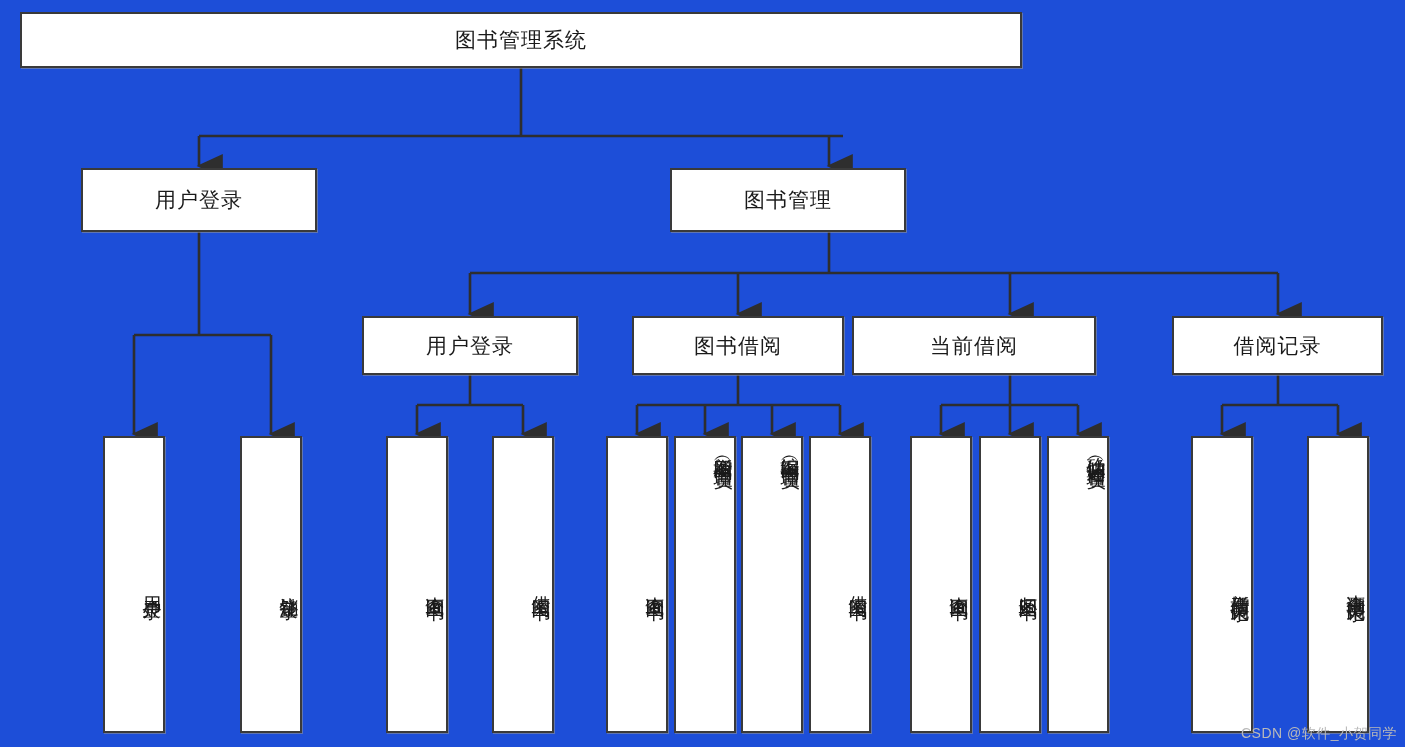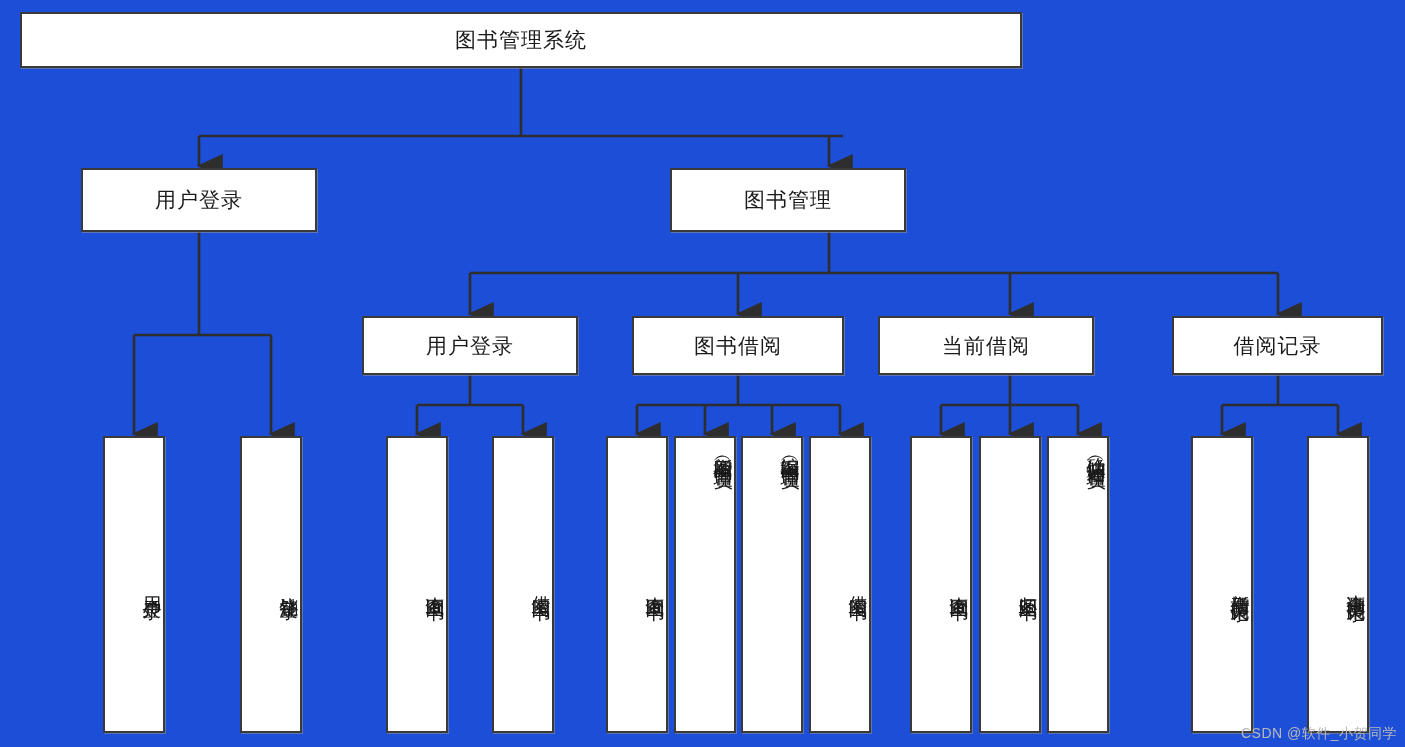--- a/index.html
+++ b/index.html
@@ -134,21 +134,21 @@
   <div class="node h-node" style="left:670px; top:168px; width:236px; height:64px;">
     <span>图书管理</span>
   </div>
 
   <div class="node h-node" style="left:362px; top:316px; width:216px; height:59px;">
     <span>用户登录</span>
   </div>
   <div class="node h-node" style="left:632px; top:316px; width:212px; height:59px;">
     <span>图书借阅</span>
   </div>
-  <div class="node h-node" style="left:878px; top:316px; width:216px; height:59px;align-items:center;">
+  <div class="node h-node" style="left:852px; top:316px; width:244px; height:59px;align-items:center;">
     <span>当前借阅</span>
   </div>
   <div class="node h-node" style="left:1172px; top:316px; width:211px; height:59px;">
     <span>借阅记录</span>
   </div>
 
   <div class="node v-node center-v" style="left:103px; top:436px; width:62px; height:297px;">
     <span class="v-label">用户登录</span>
   </div>
   <div class="node v-node center-v" style="left:240px; top:436px; width:62px; height:297px;">

